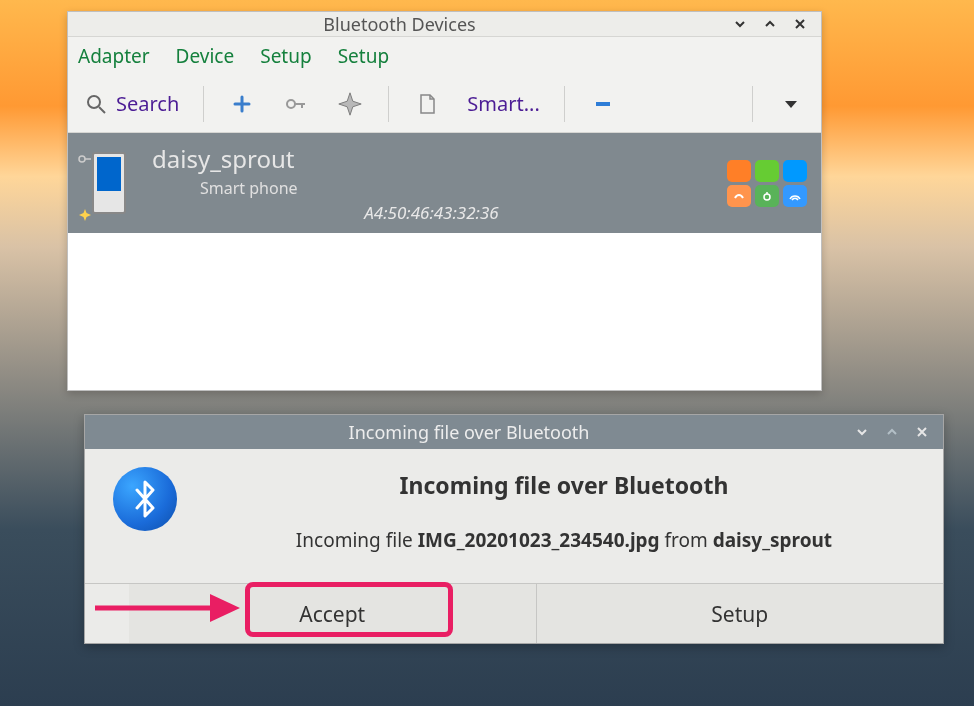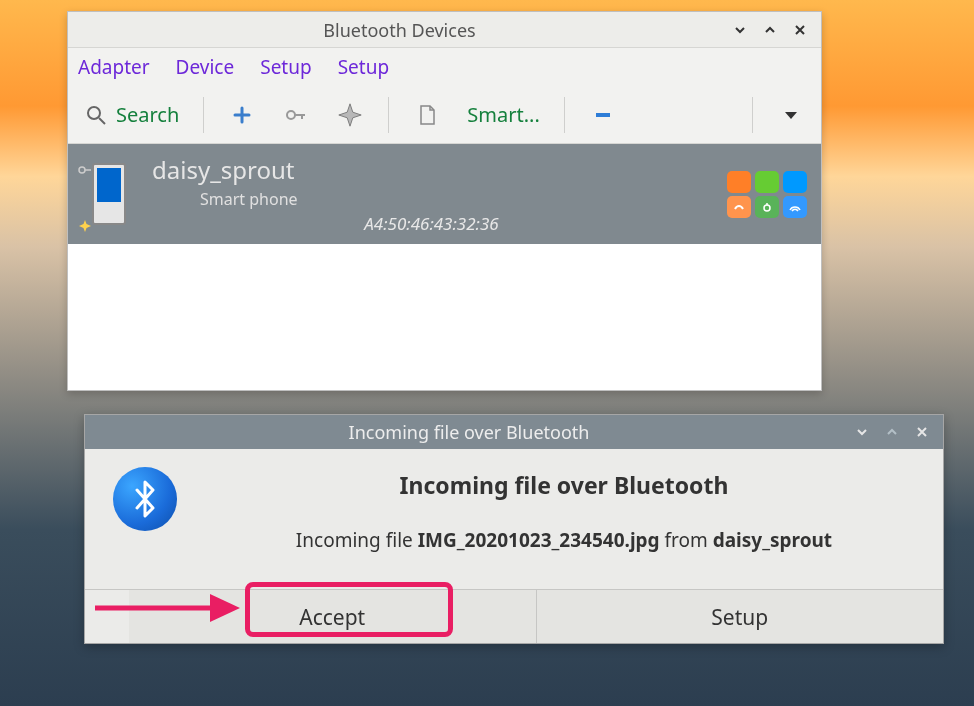--- a/index.html
+++ b/index.html
@@ -29,21 +29,21 @@
     top: 11px;
     width: 755px;
     height: 380px;
     background: #f2f2f0;
     border: 1px solid #bfbfbf;
     box-shadow: 0 3px 8px rgba(0,0,0,0.2);
     display: flex;
     flex-direction: column;
   }
   .titlebar {
-    height: 36px;
+    height: 25px;
     background: #ededea;
     display: flex;
     align-items: center;
     padding: 0 10px;
     color: #555;
     font-size: 18px;
     border-bottom: 1px solid #d6d6d3;
   }
   .titlebar .title {
     flex: 1;
@@ -59,39 +59,39 @@
     cursor: pointer;
     color: #444;
   }
   .menubar {
     height: 38px;
     display: flex;
     align-items: center;
     padding: 0 10px;
     gap: 26px;
     font-size: 19px;
-    color: #6d28d9;
+    color: #15803d;
     background: #f2f2f0;
   }
   .menubar span { cursor: pointer; }
   .toolbar {
     height: 58px;
     display: flex;
     align-items: center;
     padding: 0 10px;
     gap: 14px;
     background: #f2f2f0;
     border-bottom: 1px solid #d6d6d3;
   }
   .tbtn {
     display: flex;
     align-items: center;
     gap: 8px;
     font-size: 20px;
-    color: #15803d;
+    color: #4c1d95;
     cursor: pointer;
     padding: 4px 6px;
   }
   .tbtn.iconbtn { width: 40px; justify-content: center; }
   .vsep {
     width: 1px;
     height: 36px;
     background: #cfcfcd;
     margin: 0 4px;
   }
@@ -181,21 +181,21 @@
     background: radial-gradient(circle at 30% 30%, #3ba6ff 0%, #1a6bd9 60%, #0d4da8 100%);
     display:flex; align-items:center; justify-content:center;
     margin-top:4px;
     flex-shrink:0;
   }
   .dlg-text { flex:1; text-align:center; }
   .dlg-heading { font-size:23px; font-weight:700; color:#333; margin-top:6px;}
   .dlg-sub { font-size:19px; color:#333; margin-top:26px; }
   .dlg-sub b { font-weight:700; }
   .dlg-buttons {
-    height: 54px;
+    height: 60px;
     display:flex;
     border-top:1px solid #c6c6c4;
     padding-left:44px;
   }
   .dlg-buttons button {
     flex:1;
     font-size:21px;
     color:#333;
     background:#e4e4e1;
     border:none;

